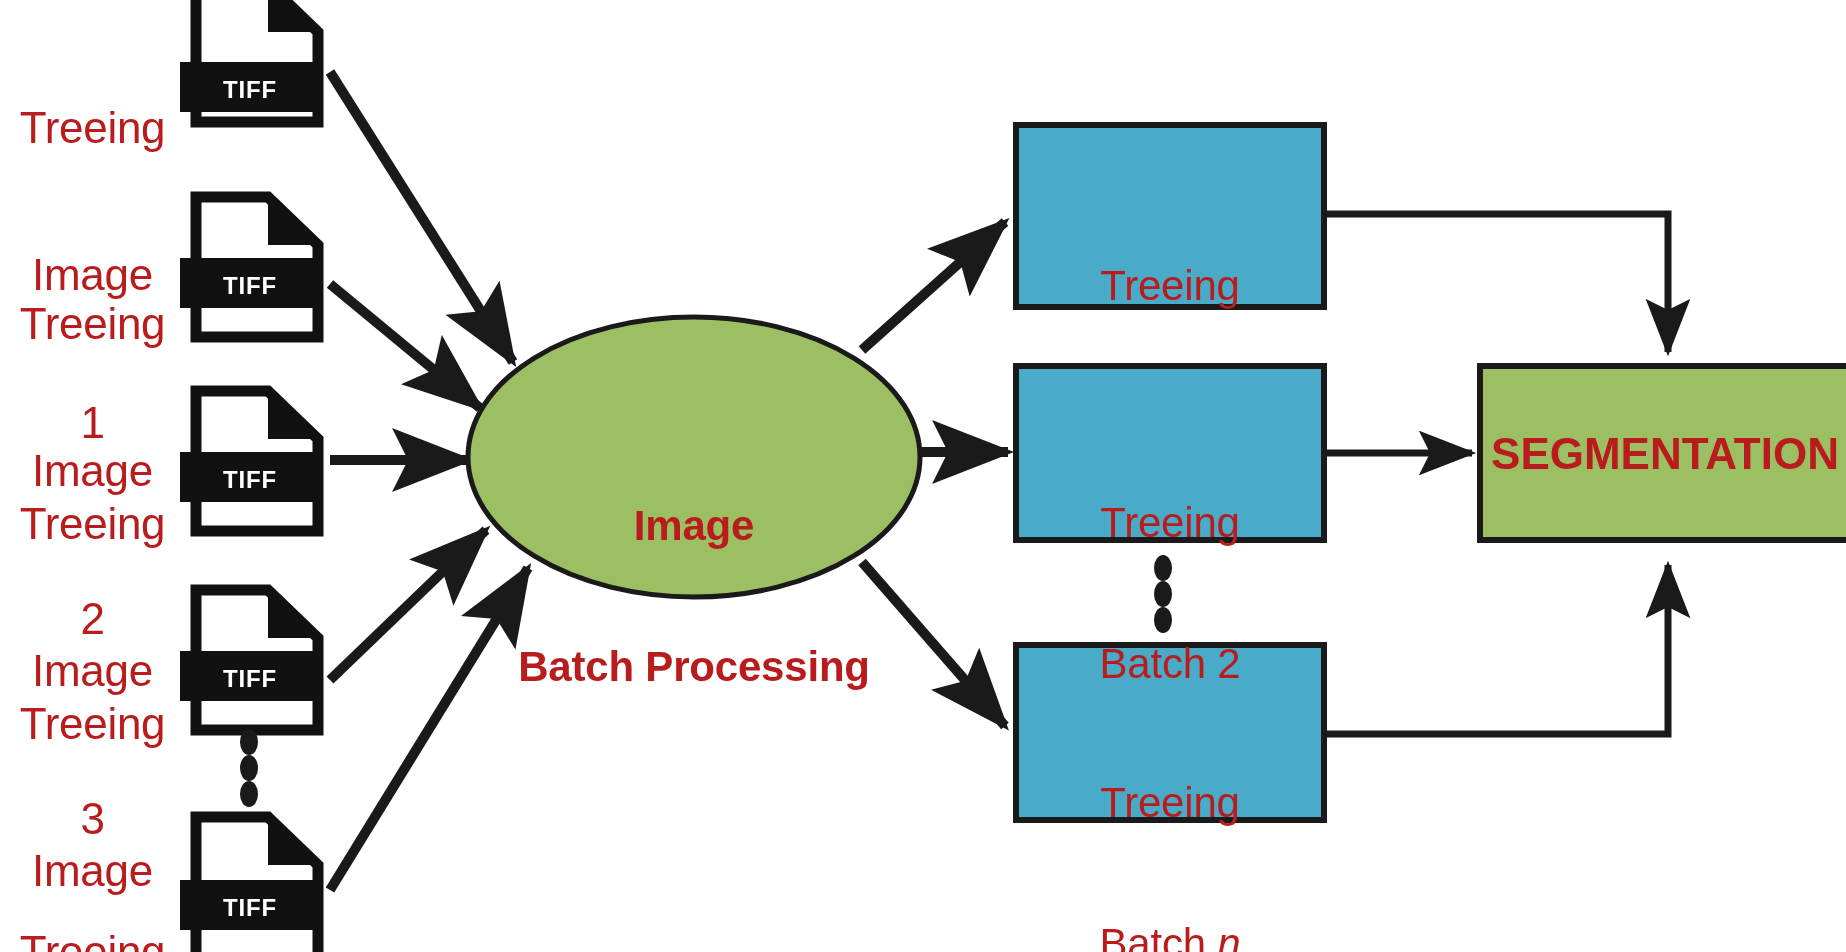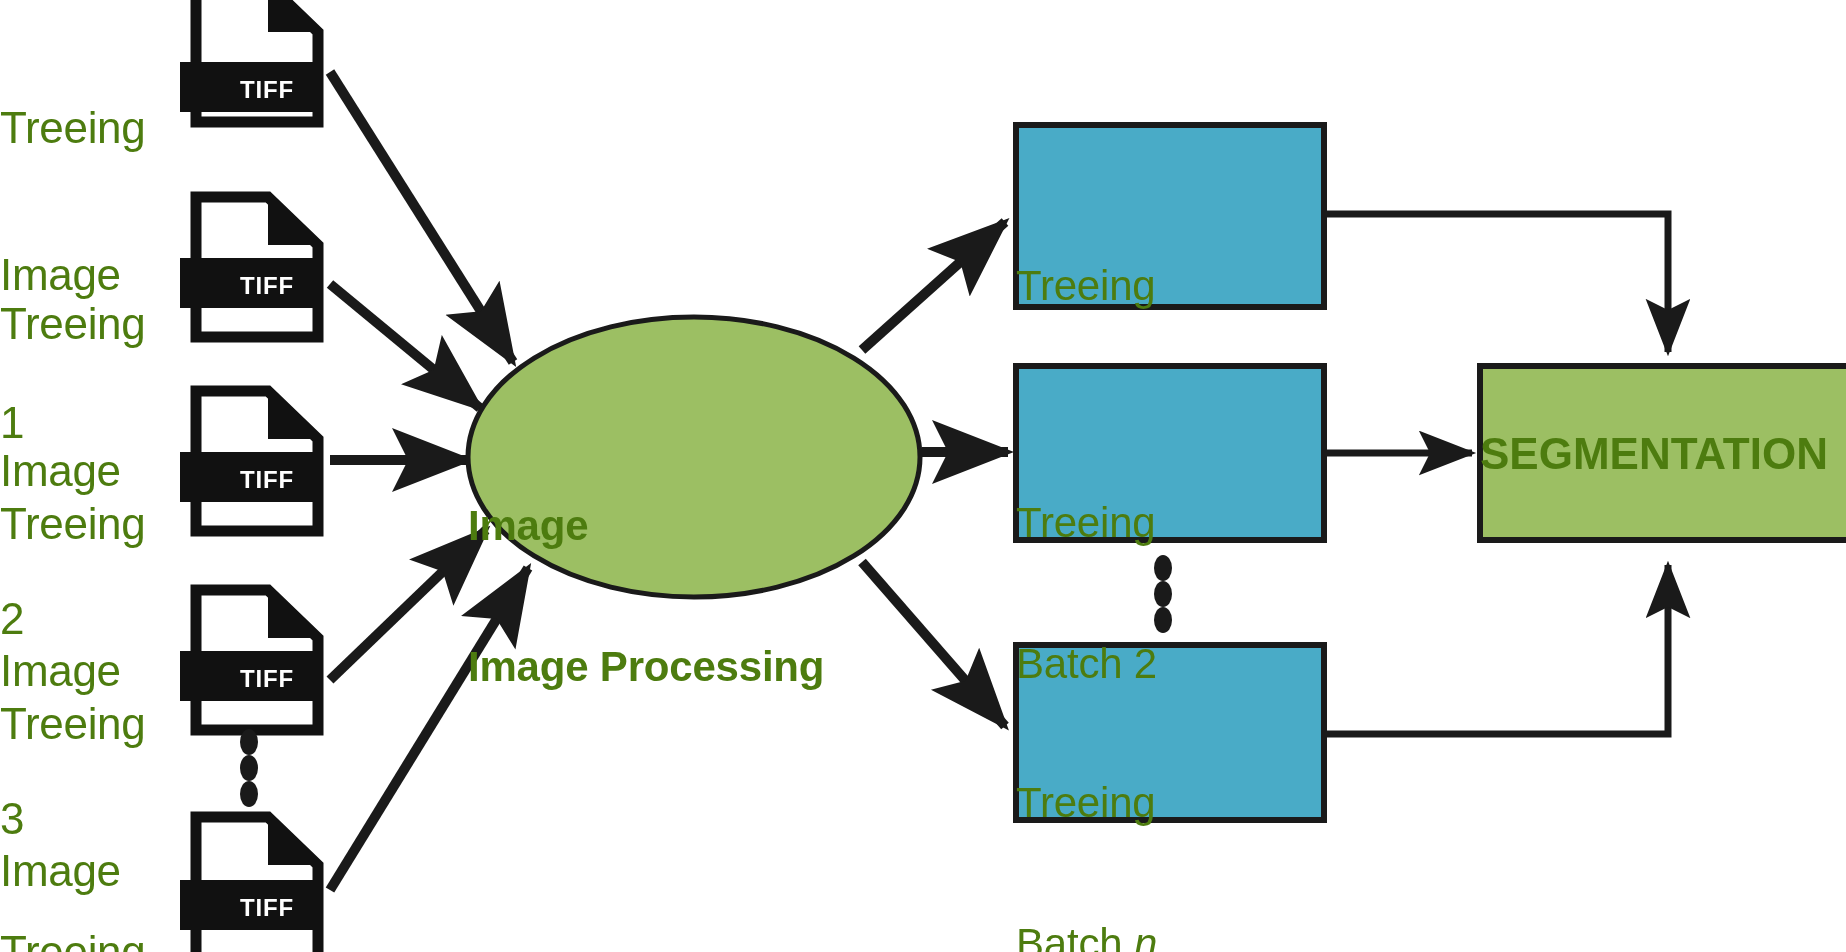--- a/index.html
+++ b/index.html
@@ -19,24 +19,24 @@
     overflow: hidden;
   }
   #flow {
     position: absolute;
     left: 0; top: 0;
     width: 1846px;
     height: 952px;
   }
   .fig-text {
     position: absolute;
-    text-align: left;
+    text-align: center;
     line-height: 1.12;
     white-space: pre;
-    color: #4d7c0f;
+    color: #b91c1c;
   }
   .src-label {
     font-size: 44px;
     letter-spacing: -0.3px;
   }
   .batch-label {
     font-size: 42px;
     letter-spacing: -0.2px;
   }
   .batch-label .ital { font-style: italic; }
@@ -51,21 +51,20 @@
     letter-spacing: 0px;
   }
   .tiff-text {
     position: absolute;
     font-size: 24px;
     font-weight: bold;
     color: #ffffff;
     letter-spacing: 0.8px;
     text-align: center;
     white-space: pre;
-    padding-left: 17px;
   }
 </style>
 </head>
 <body>
 
 <div id="canvas">
 
   <svg id="flow" viewBox="0 0 1846 952">
     <defs>
       <marker id="arrow" markerWidth="9" markerHeight="9" refX="7.6" refY="3.2" orient="auto" markerUnits="strokeWidth">
@@ -165,21 +164,21 @@
   </div>
 
   <div class="tiff-text" style="left:180px; top:76px; width:140px;">TIFF</div>
   <div class="tiff-text" style="left:180px; top:272px; width:140px;">TIFF</div>
   <div class="tiff-text" style="left:180px; top:466px; width:140px;">TIFF</div>
   <div class="tiff-text" style="left:180px; top:665px; width:140px;">TIFF</div>
   <div class="tiff-text" style="left:180px; top:894px; width:140px;">TIFF</div>
 
   <div class="fig-text hub-label" style="left:468px; top:408px; width:452px;">
     <div>Image</div>
-    <div>Image Processing</div>
+    <div>Batch Processing</div>
   </div>
 
   <div class="fig-text batch-label" style="left:1016px; top:168px; width:308px;">
     <div>Treeing</div>
   </div>
 
   <div class="fig-text batch-label" style="left:1016px; top:405px; width:308px;">
     <div>Treeing</div>
     <div>Batch 2</div>
   </div>

